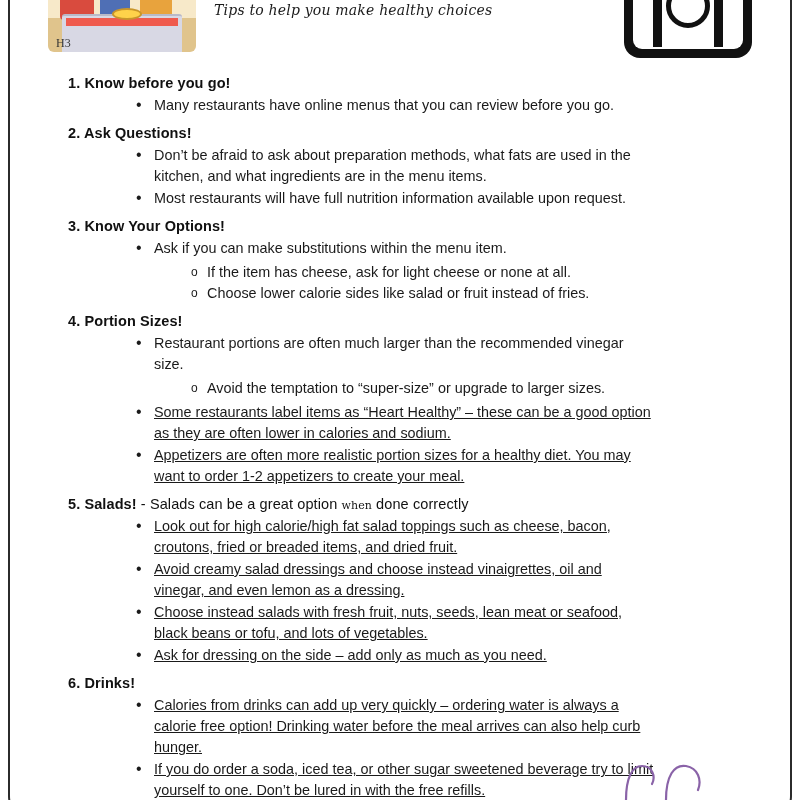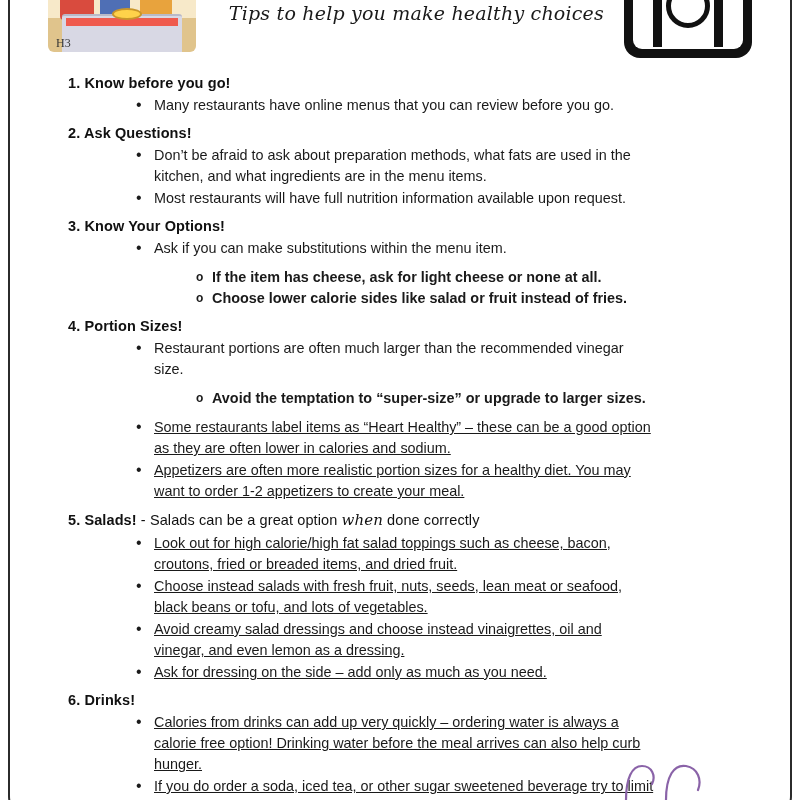--- a/index.html
+++ b/index.html
@@ -34,24 +34,24 @@
   
   .header {
     position: relative;
     height: 72px;
   }
   .header-title {
     position: absolute;
     left: 214px;
     top: 2px;
     width: 390px;
-    text-align: right;
+    text-align: left;
     font-family: "DejaVu Serif", serif;
     font-style: italic;
-    font-size: 19px;
+    font-size: 14px;
     color: #1a1a1a;
     letter-spacing: 0.2px;
   }
 
   
   .clipart {
     position: absolute;
     left: 48px;
     top: -48px;
     width: 148px;
@@ -135,23 +135,22 @@
     font-weight: bold;
     color: #111111;
     margin: 9px 0 4px 56px;
     letter-spacing: 0.1px;
   }
   .sec-head .tail {
     font-weight: normal;
   }
   .sec-head .emph {
     font-family: "DejaVu Serif", serif;
-    font-style: italic;
     font-weight: normal;
-    font-size: 15px;
+    font-size: 11px;
   }
   ul.bullets {
     list-style: none;
     margin: 0;
     padding: 0;
   }
   ul.bullets > li {
     position: relative;
     margin: 0 60px 1px 124px;
     padding-left: 18px;
@@ -162,23 +161,22 @@
   ul.bullets > li:before {
     content: "\2022";
     position: absolute;
     left: 0;
     top: -1px;
     font-size: 16px;
     color: #1a1a1a;
   }
   ul.sub {
     list-style: none;
-    margin: 8px;
+    margin: 3px;
     padding: 0;
-    font-weight: bold;
   }
   ul.sub > li {
     position: relative;
     margin: 0 60px 0 176px;
     padding-left: 16px;
     font-size: 14.4px;
     line-height: 21px;
     color: #1a1a1a;
   }
   ul.sub > li:before {
@@ -282,22 +280,22 @@
 
     <div class="sec-head">
       <span>5.</span>
       <span>Salads!</span>
       <span class="tail">- Salads can be a great option</span>
       <span class="emph">when</span>
       <span class="tail">done correctly</span>
     </div>
     <ul class="bullets wide">
       <li>Look out for high calorie/high fat salad toppings such as cheese, bacon, croutons, fried or breaded items, and dried fruit.</li>
+      <li>Avoid creamy salad dressings and choose instead vinaigrettes, oil and vinegar, and even lemon as a dressing.</li>
       <li>Choose instead salads with fresh fruit, nuts, seeds, lean meat or seafood, black beans or tofu, and lots of vegetables.</li>
-      <li>Avoid creamy salad dressings and choose instead vinaigrettes, oil and vinegar, and even lemon as a dressing.</li>
       <li>Ask for dressing on the side – add only as much as you need.</li>
     </ul>
 
     <div class="sec-head">
       <span>6.</span>
       <span>Drinks!</span>
     </div>
     <ul class="bullets wide">
       <li>Calories from drinks can add up very quickly – ordering water is always a calorie free option! Drinking water before the meal arrives can also help curb hunger.</li>
       <li>If you do order a soda, iced tea, or other sugar sweetened beverage try to limit yourself to one. Don’t be lured in with the free refills.</li>

